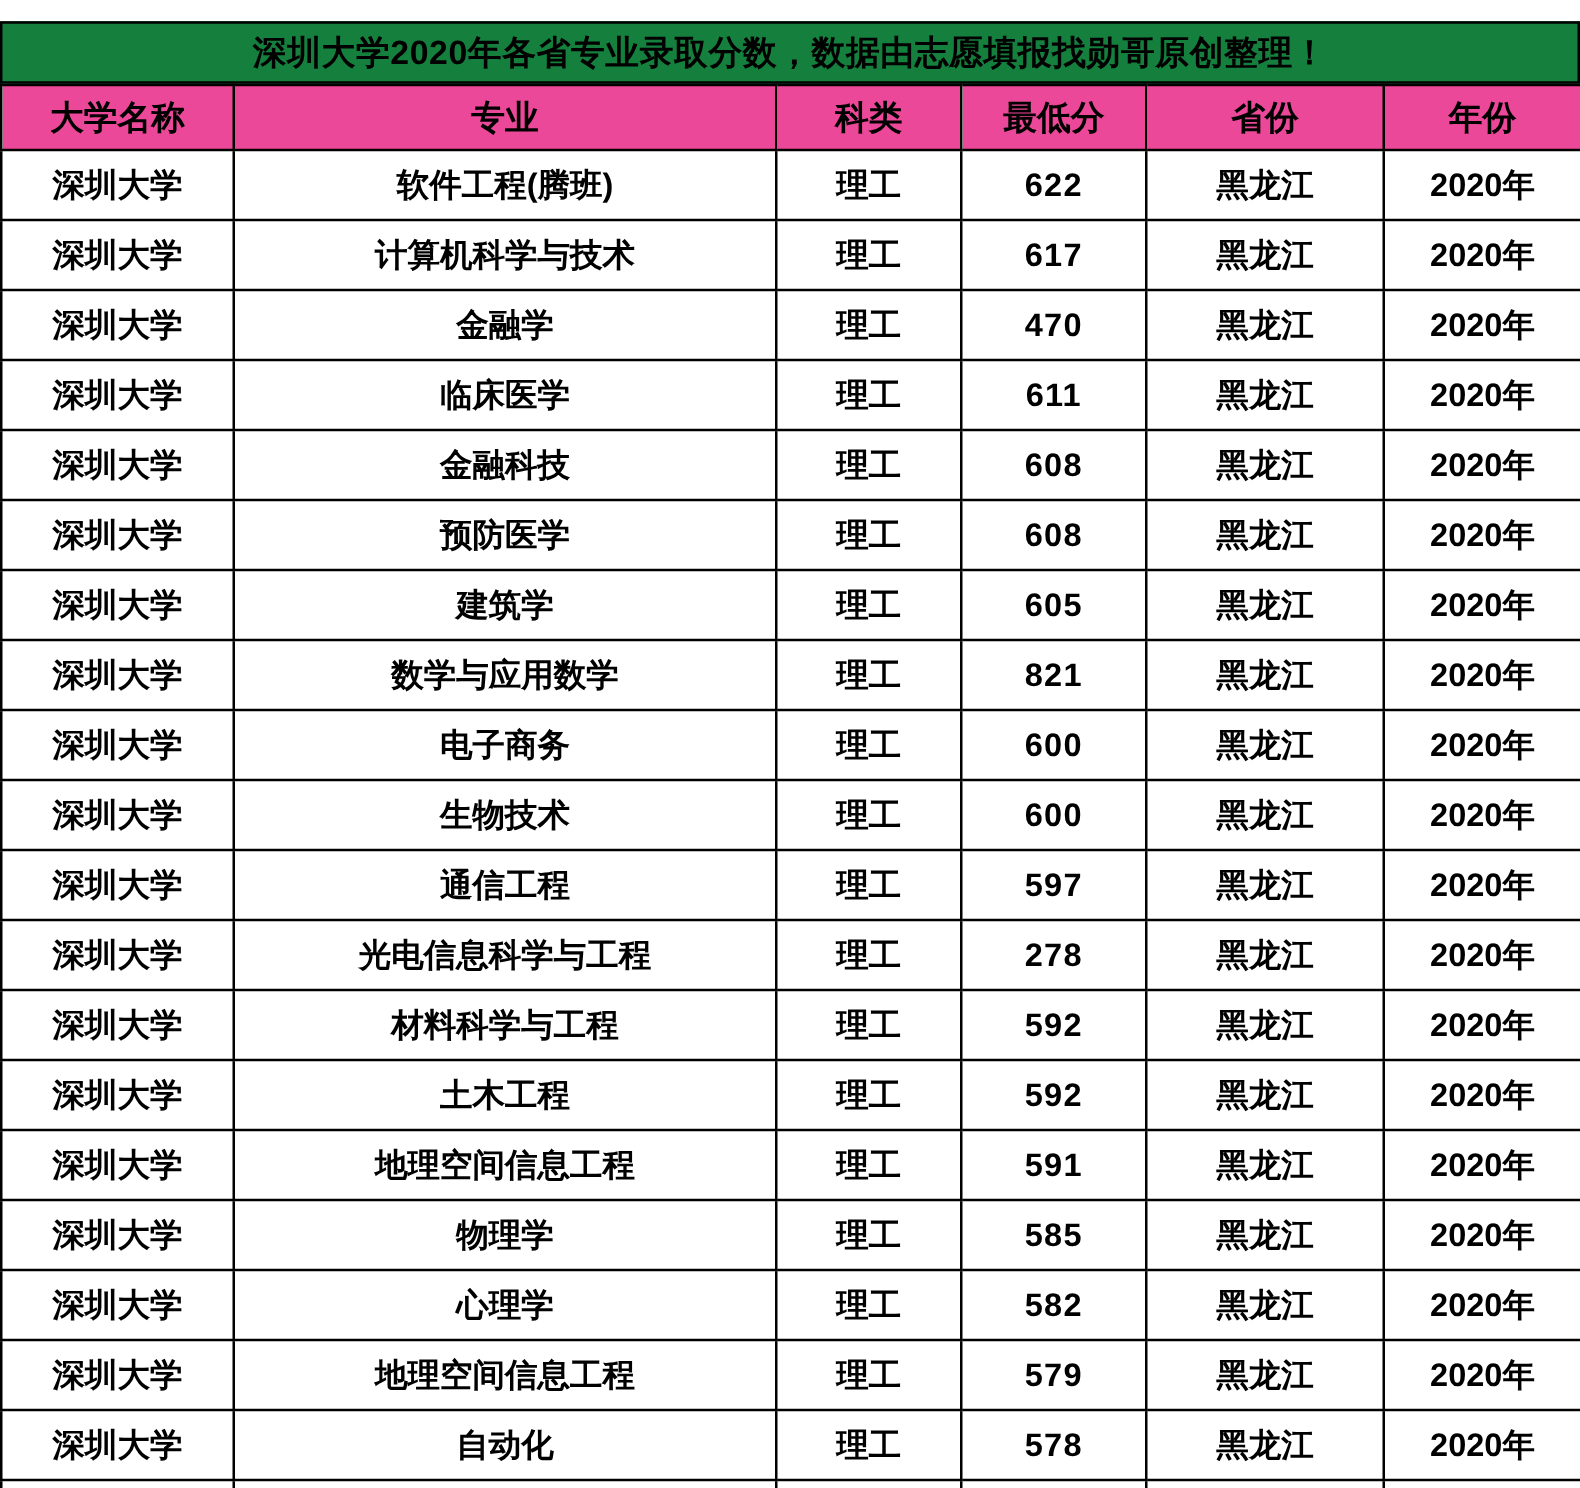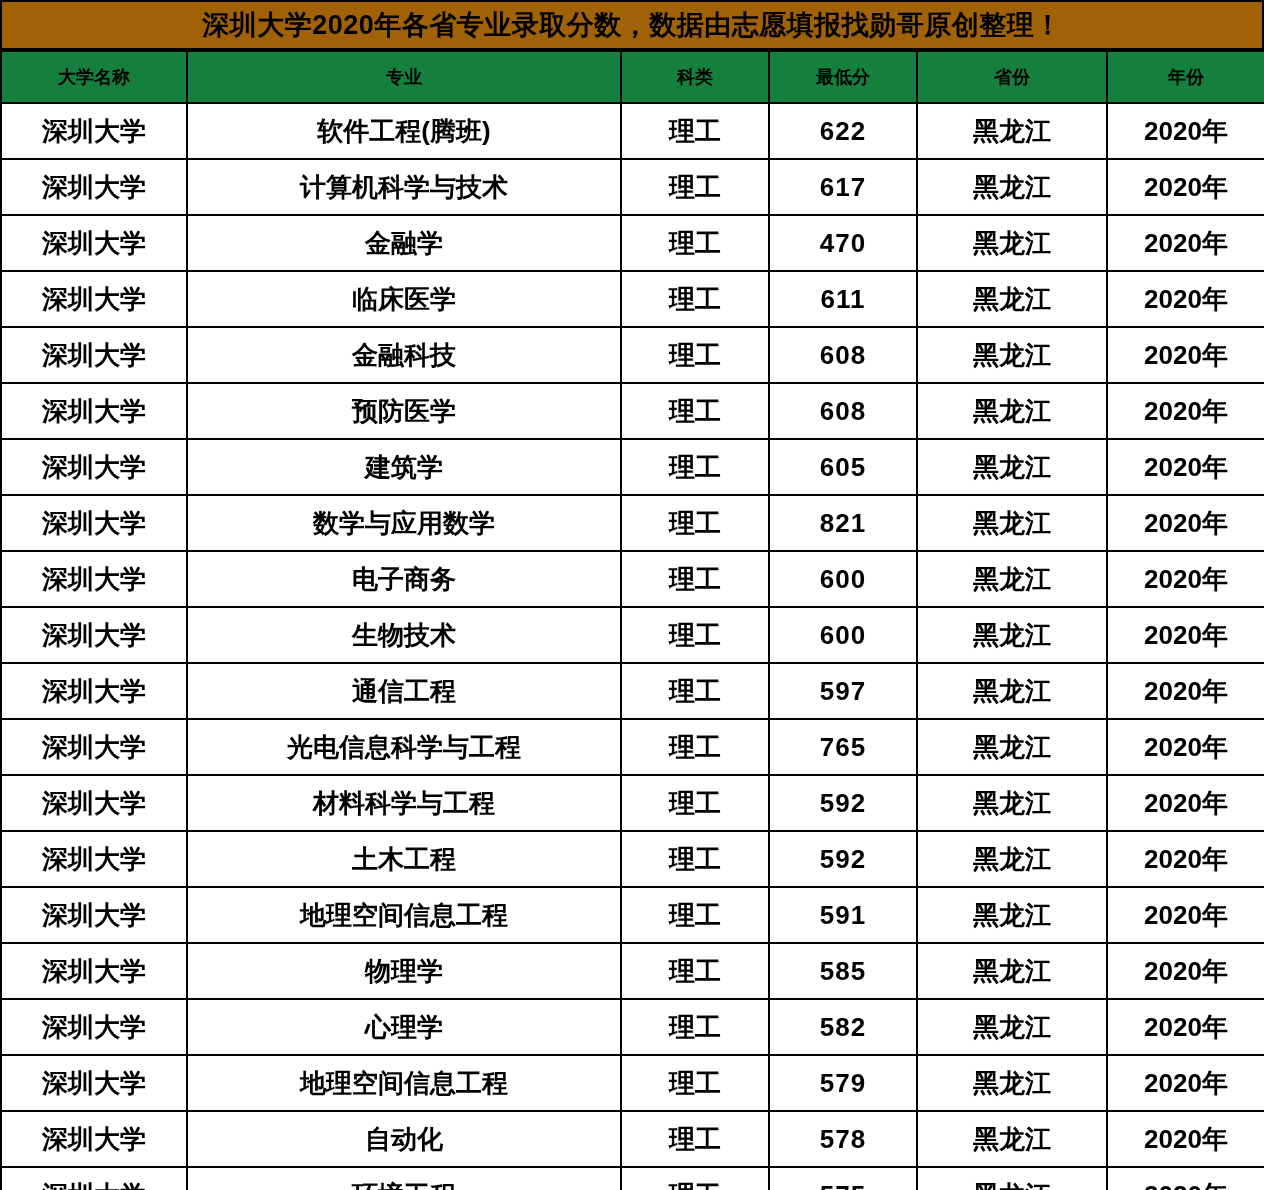--- a/index.html
+++ b/index.html
@@ -9,27 +9,28 @@
   }
   body {
     width: 1264px;
     font-family: "Liberation Sans", "DejaVu Sans", sans-serif;
   }
   .sheet {
     width: 1264px;
     box-sizing: border-box;
   }
   .title-bar {
-    background: #a16207;
+    background: #15803d;
     border: 2px solid #000000;
     box-sizing: border-box;
     height: 50px;
     display: flex;
     align-items: center;
     justify-content: center;
+    margin-top: 17px;
   }
   .title-text {
     font-size: 27px;
     font-weight: bold;
     color: #000000;
     letter-spacing: 0.5px;
     white-space: nowrap;
   }
   table.grid {
     border-collapse: collapse;
@@ -40,23 +41,23 @@
     border: 2px solid #000000;
     text-align: center;
     vertical-align: middle;
     color: #000000;
     font-weight: bold;
     padding: 0;
     overflow: hidden;
     white-space: nowrap;
   }
   table.grid thead th {
-    background: #15803d;
+    background: #ec4899;
     height: 50px;
-    font-size: 18px;
+    font-size: 27px;
   }
   table.grid tbody td {
     background: #ffffff;
     height: 54px;
     font-size: 26px;
   }
   col.c-univ   { width: 186px; }
   col.c-major  { width: 434px; }
   col.c-cat    { width: 148px; }
   col.c-score  { width: 148px; }
@@ -178,21 +179,21 @@
           <td>通信工程</td>
           <td>理工</td>
           <td class="cell-score">597</td>
           <td>黑龙江</td>
           <td>2020年</td>
         </tr>
         <tr>
           <td>深圳大学</td>
           <td>光电信息科学与工程</td>
           <td>理工</td>
-          <td class="cell-score">765</td>
+          <td class="cell-score">278</td>
           <td>黑龙江</td>
           <td>2020年</td>
         </tr>
         <tr>
           <td>深圳大学</td>
           <td>材料科学与工程</td>
           <td>理工</td>
           <td class="cell-score">592</td>
           <td>黑龙江</td>
           <td>2020年</td>

